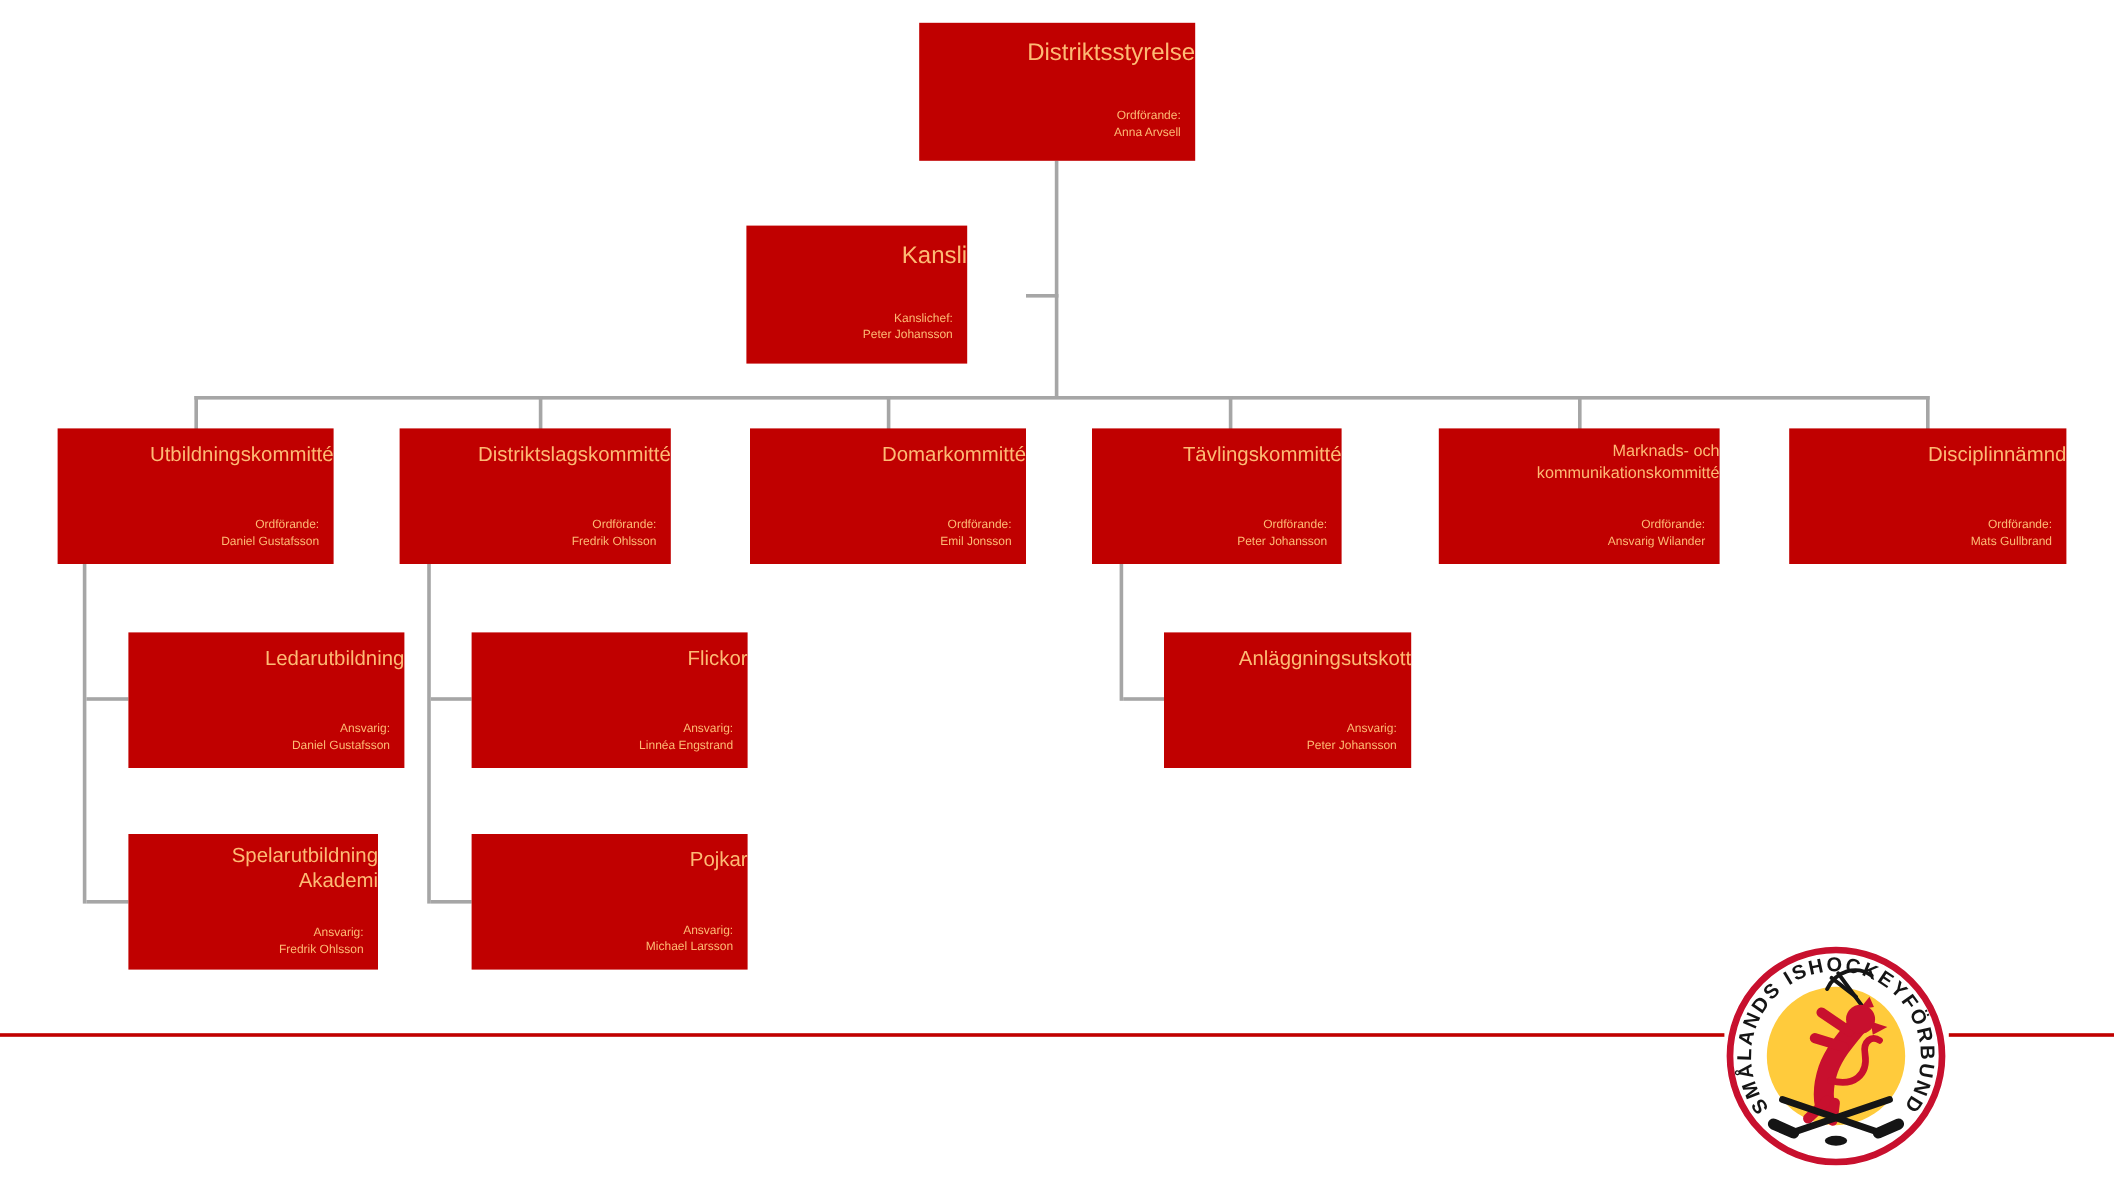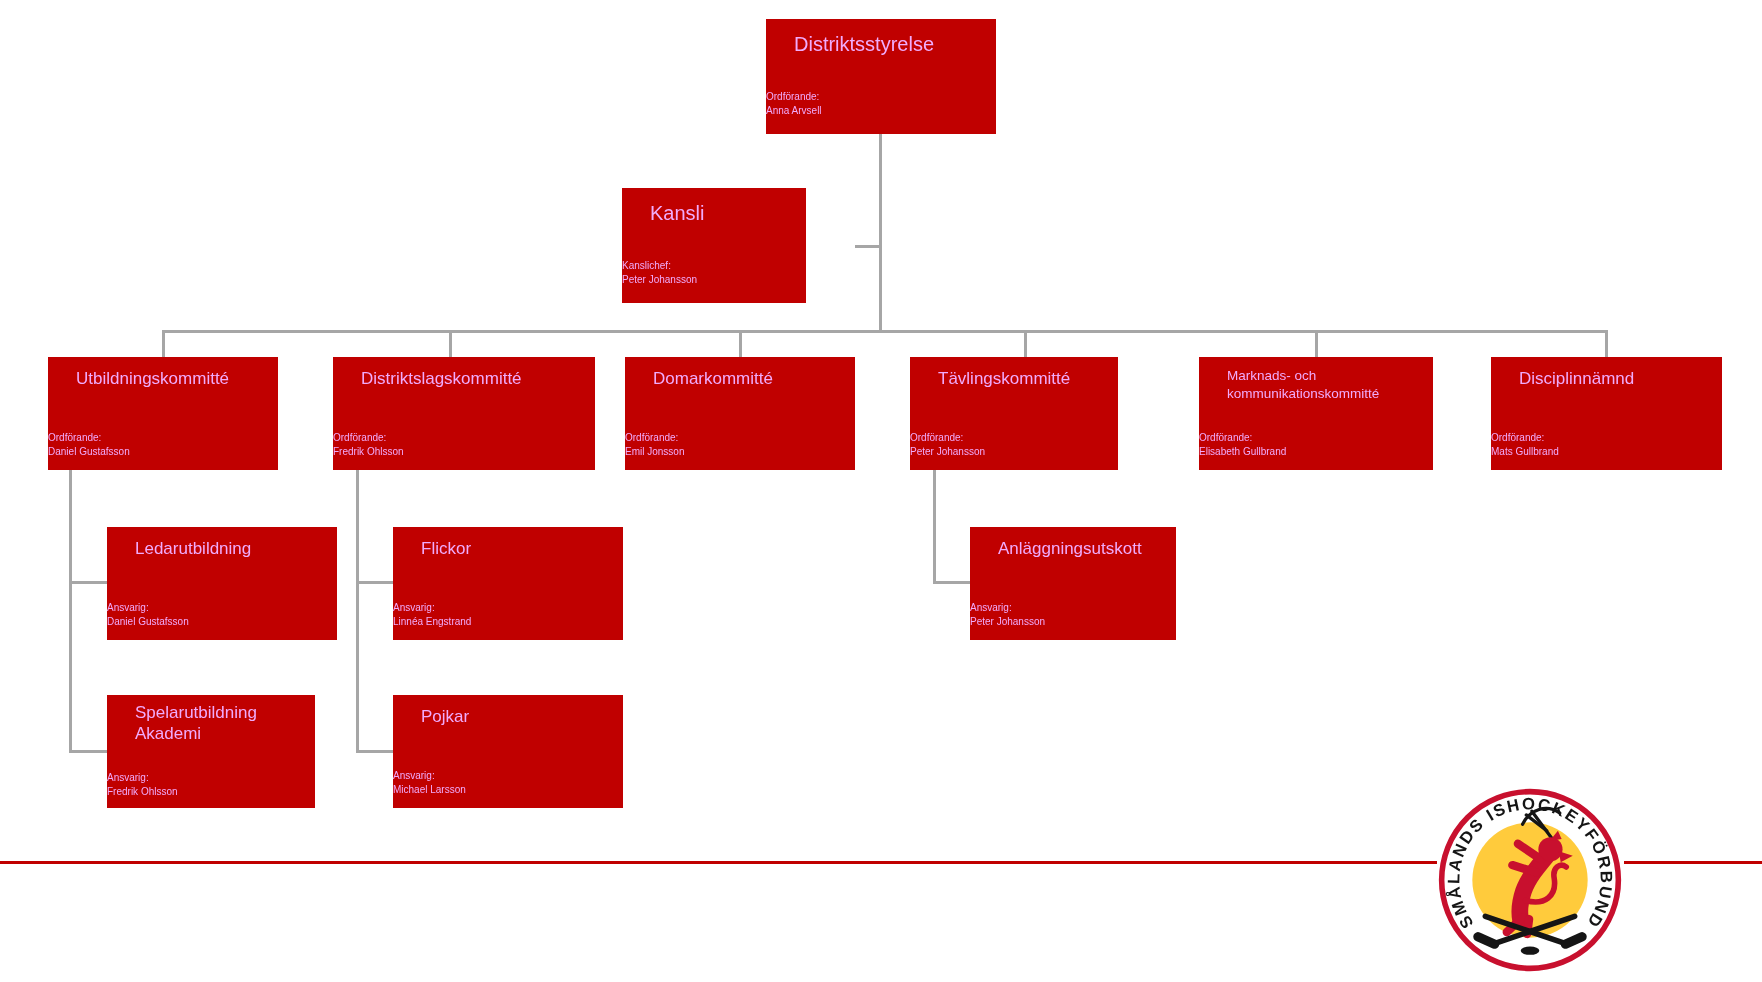--- a/index.html
+++ b/index.html
@@ -7,22 +7,22 @@
   body {
     position:relative;
     width:1762px; height:982px;
     overflow:hidden;
     font-family:"Liberation Sans", sans-serif;
   }
   .box {
     position:absolute;
     height:113px;
     background:var(--box-red, #C00000);
-    color:#f0abfc;
-    text-align:left;
+    color:#fdba74;
+    text-align:right;
     padding-left:28px;
   }
   .box-title {
     font-size:17px;
     line-height:1.25;
     padding-top:11px;
     font-weight:400;
   }
   .box.big { height:115px; }
   .box.big .box-title { font-size:20px; padding-top:13px; }
@@ -87,21 +87,21 @@
 </div>
 
 <div class="box" style="left:48px; top:357px; width:230px;">
   <div class="box-title">Utbildningskommitté</div>
   <div class="box-sub">
     <div>Ordförande:</div>
     <div>Daniel Gustafsson</div>
   </div>
 </div>
 
-<div class="box" style="left:333px; top:357px; width:262px;">
+<div class="box" style="left:333px; top:357px; width:226px;">
   <div class="box-title">Distriktslagskommitté</div>
   <div class="box-sub">
     <div>Ordförande:</div>
     <div>Fredrik Ohlsson</div>
   </div>
 </div>
 
 <div class="box" style="left:625px; top:357px; width:230px;">
   <div class="box-title">Domarkommitté</div>
   <div class="box-sub">
@@ -115,21 +115,21 @@
   <div class="box-sub">
     <div>Ordförande:</div>
     <div>Peter Johansson</div>
   </div>
 </div>
 
 <div class="box small-title" style="left:1199px; top:357px; width:234px;">
   <div class="box-title">Marknads- och kommunikationskommitté</div>
   <div class="box-sub">
     <div>Ordförande:</div>
-    <div>Elisabeth Gullbrand</div>
+    <div>Ansvarig Wilander</div>
   </div>
 </div>
 
 <div class="box" style="left:1491px; top:357px; width:231px;">
   <div class="box-title">Disciplinnämnd</div>
   <div class="box-sub">
     <div>Ordförande:</div>
     <div>Mats Gullbrand</div>
   </div>
 </div>

